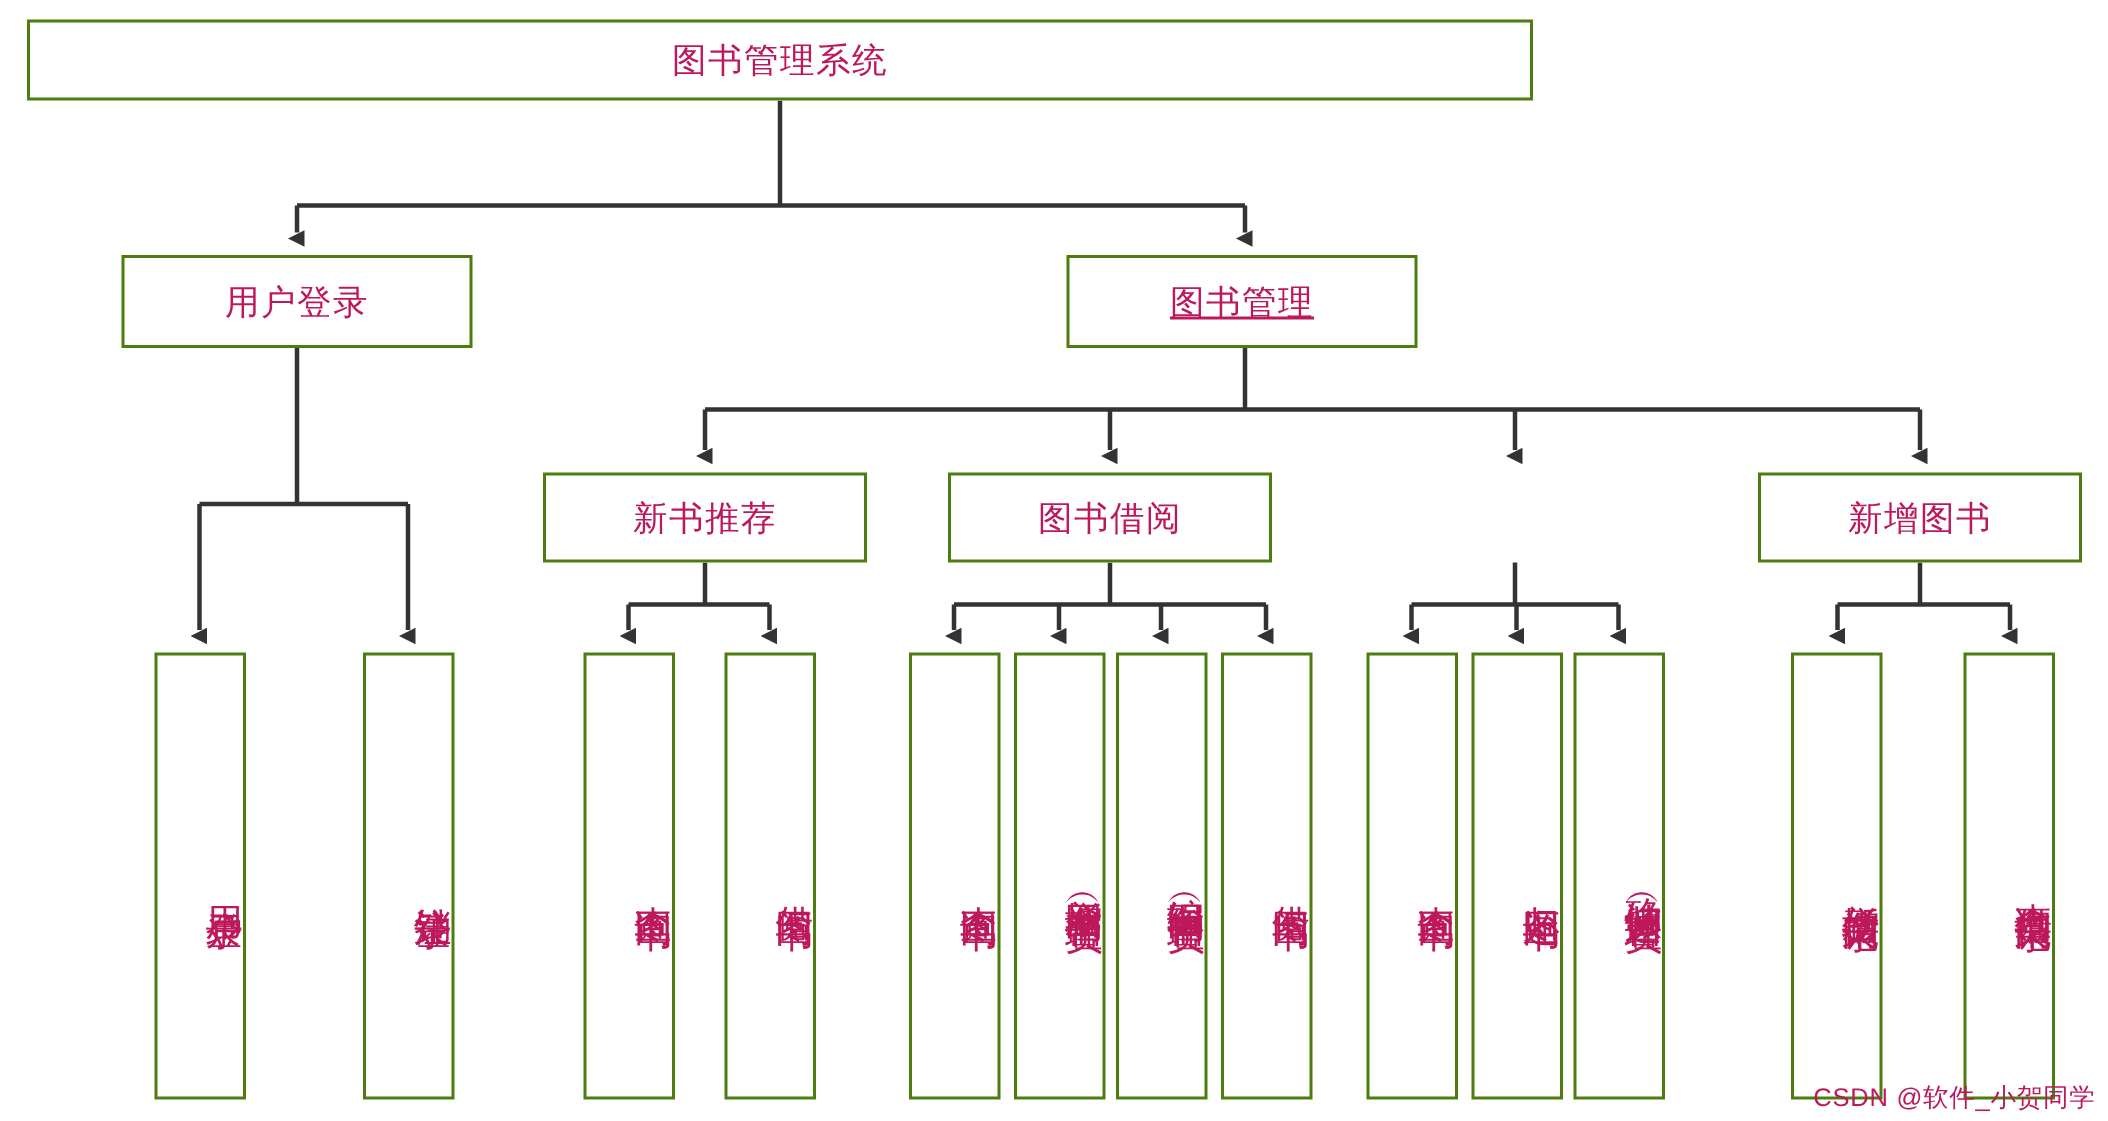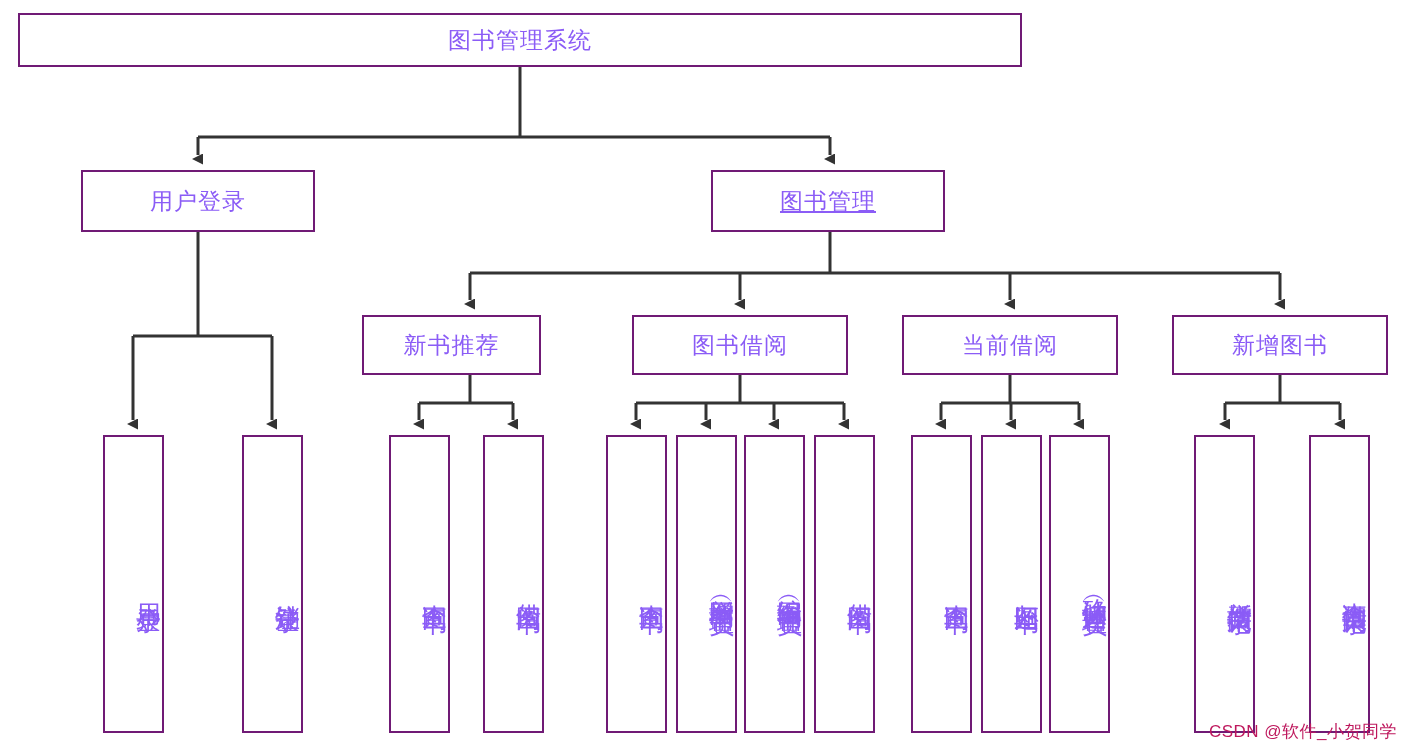--- a/index.html
+++ b/index.html
@@ -20,26 +20,26 @@
   svg.layer {
     position: absolute;
     left: 0;
     top: 0;
     width: 1405px;
     height: 747px;
   }
   .node-box {
     position: absolute;
     box-sizing: border-box;
-    border: 2px solid #701a75;
+    border: 2px solid #4d7c0f;
     background: #ffffff;
     display: flex;
     align-items: center;
     justify-content: center;
-    color: #8b5cf6;
+    color: #be185d;
   }
   .node-box.horizontal {
     font-size: 23px;
     letter-spacing: 1px;
   }
   .node-box.vertical {
     writing-mode: vertical-rl;
     text-orientation: upright;
     font-size: 25px;
     letter-spacing: 2px;
@@ -126,31 +126,28 @@
   </div>
 
   <div class="node-box horizontal" style="left:81px; top:170px; width:234px; height:62px;">
     <span class="node-label">用户登录</span>
   </div>
 
   <div class="node-box horizontal" style="left:711px; top:170px; width:234px; height:62px;text-decoration:underline;">
     <span class="node-label">图书管理</span>
   </div>
 
-  <div class="node-box horizontal" style="left:362px; top:315px; width:179px; height:60px;">
+  <div class="node-box horizontal" style="left:362px; top:315px; width:216px; height:60px;">
     <span class="node-label">新书推荐</span>
   </div>
 
   <div class="node-box horizontal" style="left:632px; top:315px; width:216px; height:60px;">
     <span class="node-label">图书借阅</span>
   </div>
 
-  <div class="node-box horizontal" style="left:902px; top:315px; width:216px; height:60px;">
-    <span class="node-label">当前借阅</span>
-  </div>
 
   <div class="node-box horizontal" style="left:1172px; top:315px; width:216px; height:60px;">
     <span class="node-label">新增图书</span>
   </div>
 
   <div class="node-box vertical" style="left:103px; top:435px; width:61px; height:298px;">
     <span class="node-label">用户登录</span>
   </div>
   <div class="node-box vertical" style="left:242px; top:435px; width:61px; height:298px;">
     <span class="node-label">注销登录</span>

